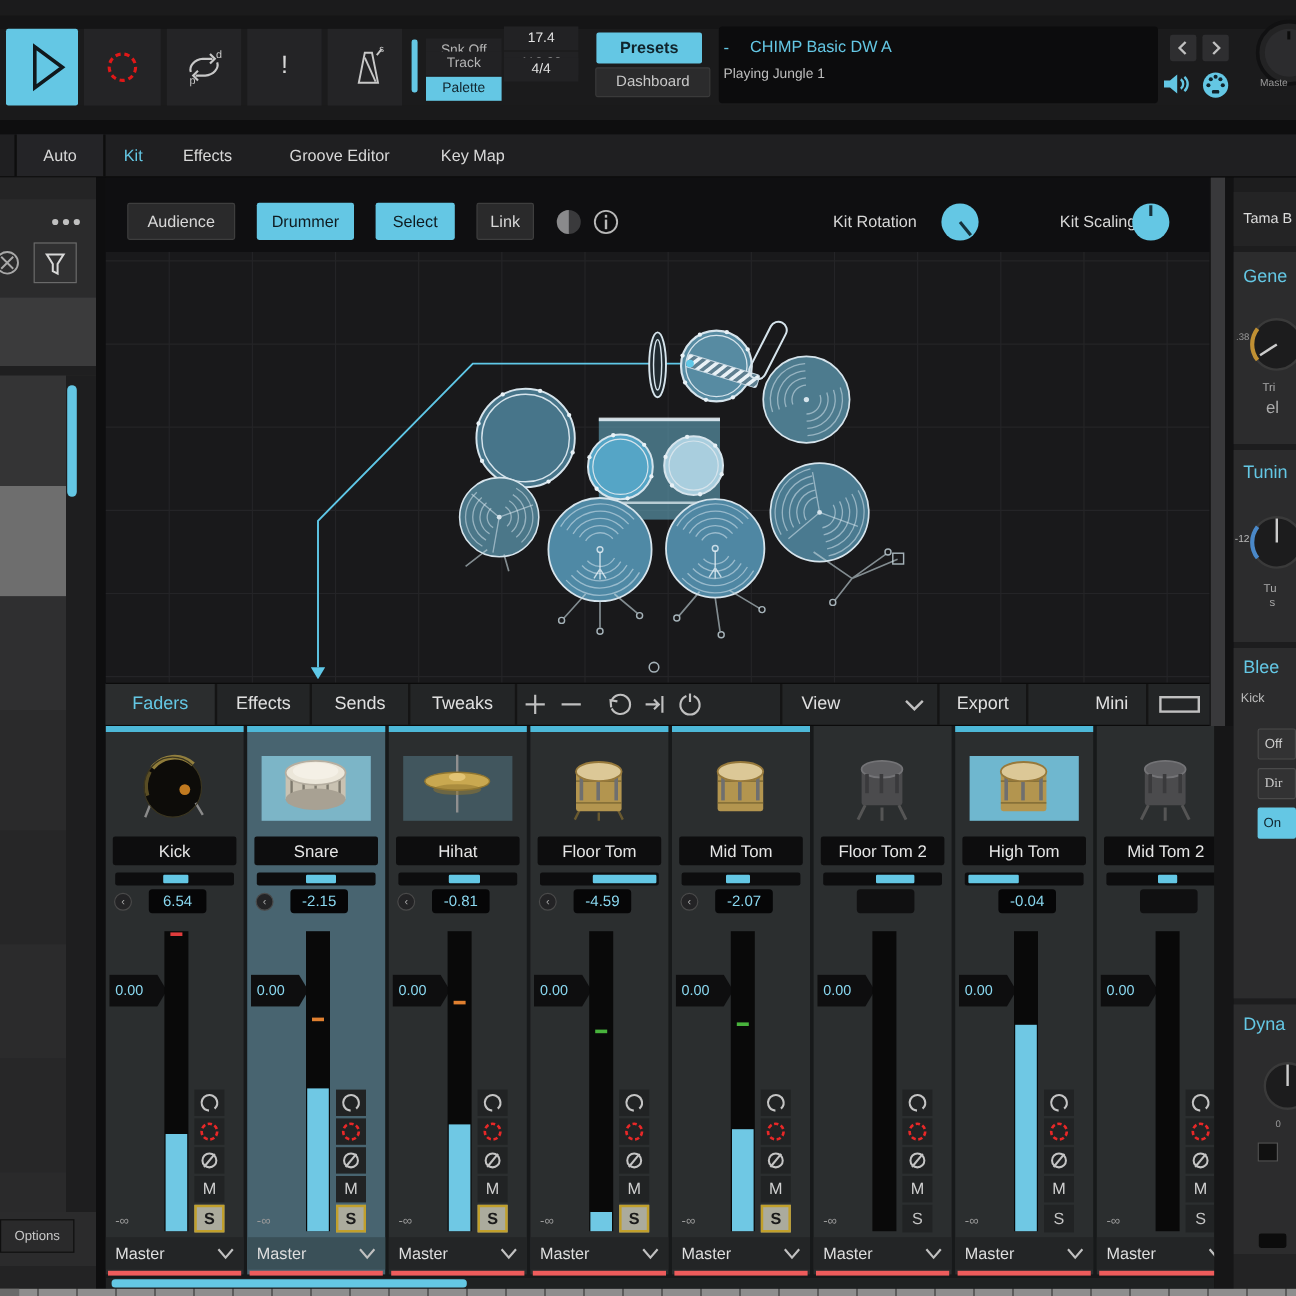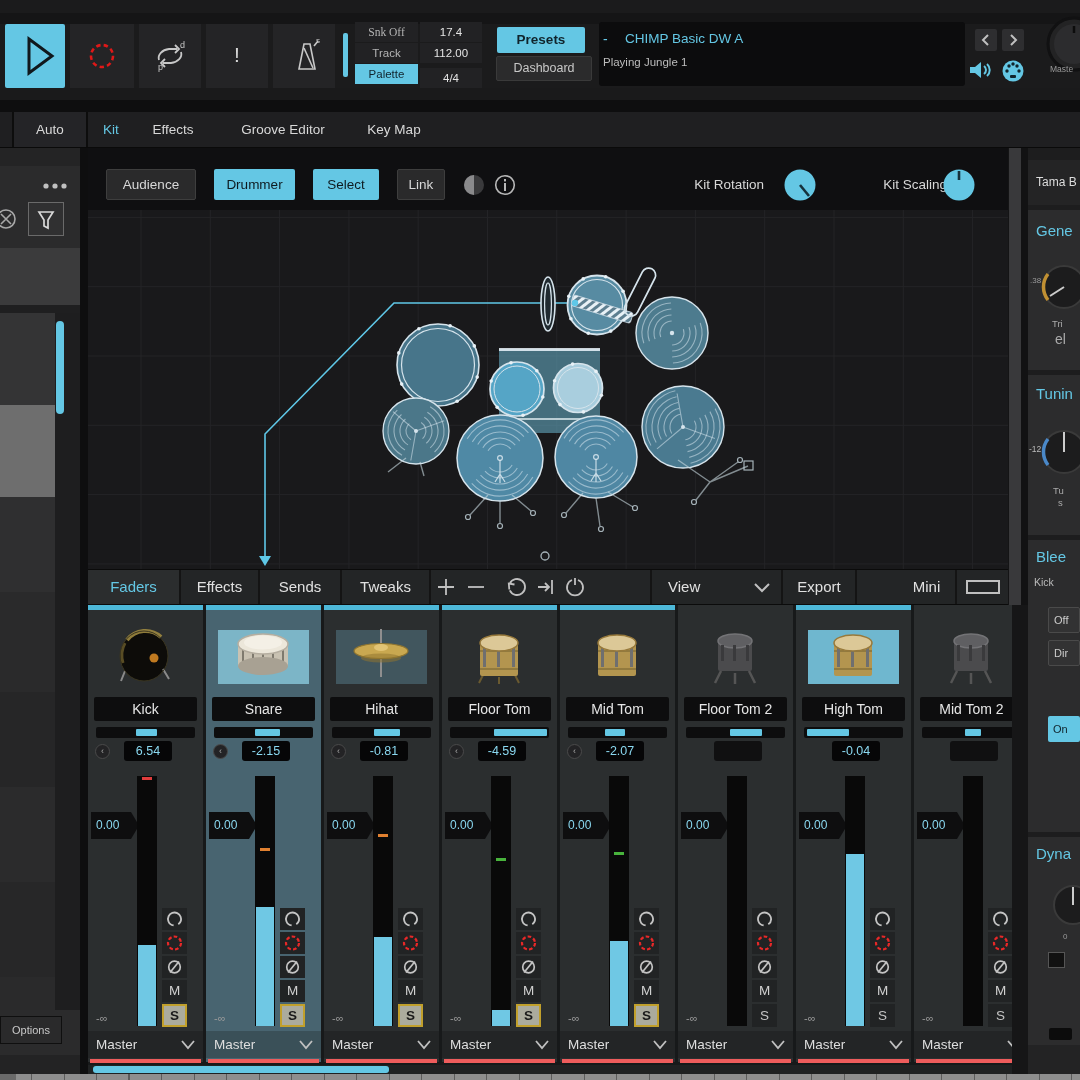--- a/index.html
+++ b/index.html
@@ -28,26 +28,26 @@
 <div class="a" style="left:206px;top:24px;width:62px;height:64px;background:#242426;color:#d8d8d8;font-size:21px;text-align:center;line-height:62px;">!</div>
 <div class="a" style="left:273px;top:24px;width:62px;height:64px;background:#242426;"><svg width="62" height="64">
       <g fill="none" stroke="#c8c8c8" stroke-width="1.6">
         <path d="M26 45 L31 20 L37 20 L42 45 Z"></path>
         <path d="M40 44 L31 24"></path>
         <path d="M41 22 l4 -5"></path>
       </g>
       <text x="43" y="19" fill="#c8c8c8" font-size="8">s</text>
     </svg></div>
 <div class="a" style="left:343px;top:33px;width:5px;height:44px;background:#64c7e4;border-radius:2px;"></div>
-<div class="a" style="left:355px;top:22px;width:63px;height:20px;background:#222224;color:#b4b4b4;font-size:11.5px;text-align:center;line-height:20px;font-family:Liberation Serif, serif;">Snk Off</div>
+<div class="a" style="left:355px;top:32px;width:63px;height:20px;background:#222224;color:#b4b4b4;font-size:11.5px;text-align:center;line-height:20px;">Snk Off</div>
 <div class="a" style="left:420px;top:22px;width:62px;height:20px;background:#222224;color:#e4e4e4;font-size:11.5px;text-align:center;line-height:20px;">17.4</div>
 <div class="a" style="left:355px;top:43px;width:63px;height:20px;background:#222224;color:#b4b4b4;font-size:11.5px;text-align:center;line-height:20px;">Track</div>
 <div class="a" style="left:420px;top:43px;width:62px;height:20px;background:#222224;color:#e4e4e4;font-size:11.5px;text-align:center;line-height:20px;">112.00</div>
 <div class="a" style="left:355px;top:64px;width:63px;height:20px;background:#64c7e4;color:#10242c;font-size:11.5px;text-align:center;line-height:20px;">Palette</div>
-<div class="a" style="left:420px;top:68px;width:62px;height:20px;background:#222224;color:#e4e4e4;font-size:11.5px;text-align:center;line-height:20px;">4/4</div>
+<div class="a" style="left:420px;top:48px;width:62px;height:20px;background:#222224;color:#e4e4e4;font-size:11.5px;text-align:center;line-height:20px;">4/4</div>
 <div class="a" style="left:497px;top:27px;width:88px;height:26px;background:#64c7e4;border-radius:2px;color:#10242c;font-size:13.5px;text-align:center;line-height:26px;font-weight:bold;">Presets</div>
 <div class="a" style="left:496px;top:56px;width:96px;height:25px;background:#2b2b2c;border:1px solid #3a3a3a;border-radius:2px;color:#c8c8c8;font-size:12.5px;text-align:center;line-height:23px;">Dashboard</div>
 <div class="a" style="left:599px;top:22px;width:366px;height:64px;background:#0c0c0d;border-radius:3px;"></div>
 <div class="a" style="left:603px;top:31px;width:20px;height:16px;color:#64c7e4;font-size:14px;">-</div>
 <div class="a" style="left:625px;top:31px;width:220px;height:16px;color:#64c7e4;font-size:13.5px;">CHIMP Basic DW A</div>
 <div class="a" style="left:603px;top:56px;width:160px;height:14px;color:#bdbdbd;font-size:11.5px;">Playing Jungle 1</div>
 <div class="a" style="left:975px;top:29px;width:22px;height:22px;background:#2e2e30;border-radius:2px;"><svg width="22" height="22">
       <path d="M13 6 L8 11 L13 16" fill="none" stroke="#c0c0c0" stroke-width="2"></path>
     </svg></div>
 <div class="a" style="left:1002px;top:29px;width:22px;height:22px;background:#2e2e30;border-radius:2px;"><svg width="22" height="22">
@@ -656,22 +656,22 @@
       <path d="M10 42 A21 21 0 0 1 10 16" fill="none" stroke="#4a88c8" stroke-width="3.5"></path>
       <path d="M26 29 L26 9" stroke="#cccccc" stroke-width="2"></path>
     </svg></div>
 <div class="a" style="left:1029px;top:444px;width:18px;height:10px;color:#bbb;font-size:8.5px;">-12</div>
 <div class="a" style="left:1053px;top:485px;width:27px;height:12px;color:#aaa;font-size:9.5px;">Tu</div>
 <div class="a" style="left:1058px;top:497px;width:22px;height:12px;color:#aaa;font-size:9.5px;">s</div>
 <div class="a" style="left:1028px;top:540px;width:52px;height:292px;background:#2c2c2d;"></div>
 <div class="a" style="left:1036px;top:548px;width:44px;height:22px;color:#64c7e4;font-size:15px;">Blee</div>
 <div class="a" style="left:1034px;top:576px;width:40px;height:15px;color:#bbb;font-size:10.5px;">Kick</div>
 <div class="a" style="left:1048px;top:607px;width:32px;height:26px;background:#323233;border:1px solid #4a4a4a;border-radius:2px;color:#ccc;font-size:11px;line-height:24px;"><span style="padding-left:5px;">Off</span></div>
-<div class="a" style="left:1048px;top:640px;width:32px;height:26px;background:#323233;border:1px solid #4a4a4a;border-radius:2px;color:#ccc;font-size:11px;line-height:24px;"><span style="padding-left:5px;">Dir</span></div>
-<div class="a" style="left:1048px;top:673px;width:32px;height:26px;background:#64c7e4;border-radius:2px;color:#10242c;font-size:11px;line-height:26px;margin-top:43px;"><span style="padding-left:5px;">On</span></div>
+<div class="a" style="left:1048px;top:640px;width:32px;height:26px;background:#323233;border:1px solid #4a4a4a;border-radius:2px;color:#ccc;font-size:11px;line-height:24px;"><span style="padding-left:5px;font-family:Liberation Serif, serif;">Dir</span></div>
+<div class="a" style="left:1048px;top:673px;width:32px;height:26px;background:#64c7e4;border-radius:2px;color:#10242c;font-size:11px;line-height:26px;"><span style="padding-left:5px;">On</span></div>
 <div class="a" style="left:1028px;top:837px;width:52px;height:208px;background:#2c2c2d;"></div>
 <div class="a" style="left:1036px;top:845px;width:44px;height:22px;color:#64c7e4;font-size:15px;">Dyna</div>
 <div class="a" style="left:1050px;top:880px;width:30px;height:50px;"><svg width="46" height="50">
       <circle cx="23" cy="25" r="19" fill="#1c1c1d" stroke="#3a3a3a" stroke-width="2"></circle>
       <path d="M23 25 L23 7" stroke="#cccccc" stroke-width="2"></path>
     </svg></div>
 <div class="a" style="left:1063px;top:932px;width:17px;height:10px;color:#999;font-size:8px;">0</div>
 <div class="a" style="left:1048px;top:952px;width:17px;height:16px;background:#111;border:1.5px solid #555;"></div>
 <div class="a" style="left:1049px;top:1028px;width:23px;height:12px;background:#0c0c0c;border-radius:2px;"></div>
 <div class="a" style="left:1028px;top:1045px;width:52px;height:29px;background:#232324;"></div>

